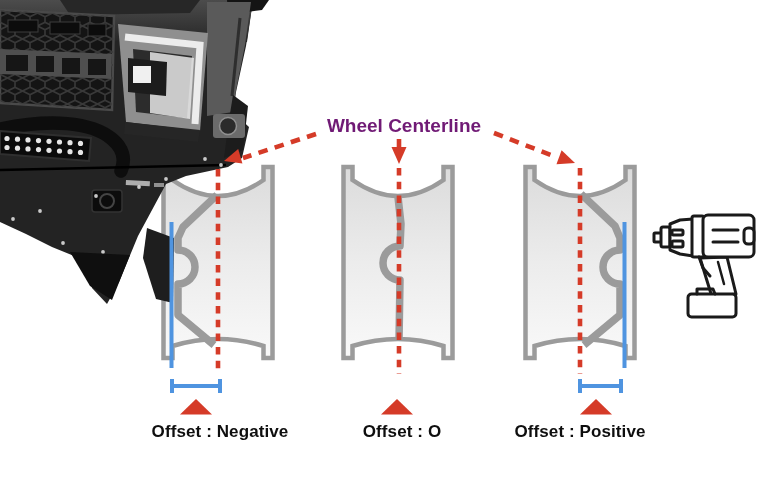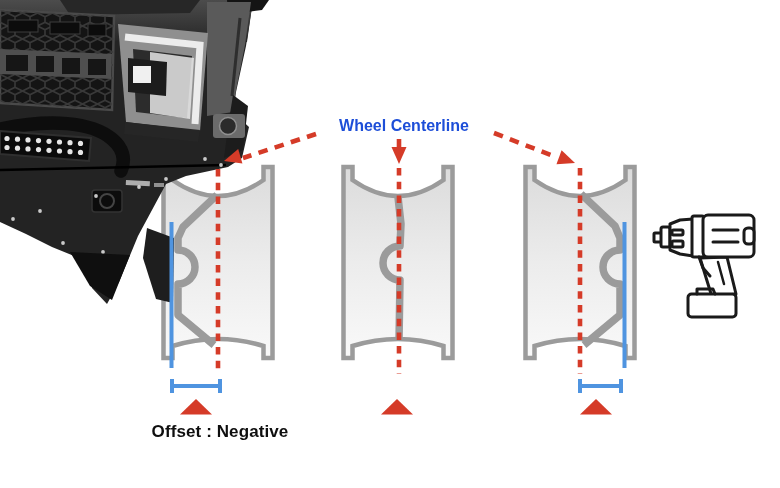--- a/index.html
+++ b/index.html
@@ -3,21 +3,21 @@
 <meta charset="utf-8">
 <style>
   html,body{margin:0;padding:0;background:#ffffff;}
   .stage{
     position:relative;width:780px;height:488px;background:#ffffff;overflow:hidden;
     font-family:"Liberation Sans",sans-serif;
   }
   .stage svg{position:absolute;left:0;top:0;}
   .diagram-title{
     position:absolute;left:404px;top:114px;transform:translateX(-50%);
-    font-weight:700;font-size:16px;line-height:24px;color:#1d4ed8;white-space:nowrap;
+    font-weight:700;font-size:19px;line-height:24px;color:#701a75;white-space:nowrap;
   }
   .wheel-label{
     position:absolute;top:420px;transform:translateX(-50%);text-align:left;
     font-weight:700;font-size:17px;line-height:23.5px;color:#0e0e0e;white-space:nowrap;
     letter-spacing:.1px;
   }
 </style>
 </head>
 <body>
 
@@ -199,17 +199,19 @@
     </g>
   </svg>
 
   <div class="diagram-title">Wheel Centerline</div>
 
   <div class="wheel-label" style="left:220px">
     <div>Offset : Negative</div>
   </div>
 
   <div class="wheel-label" style="left:402px">
+    <div>Offset : O</div>
   </div>
 
   <div class="wheel-label" style="left:580px">
+    <div>Offset : Positive</div>
   </div>
 </div>
 
 </body></html>

